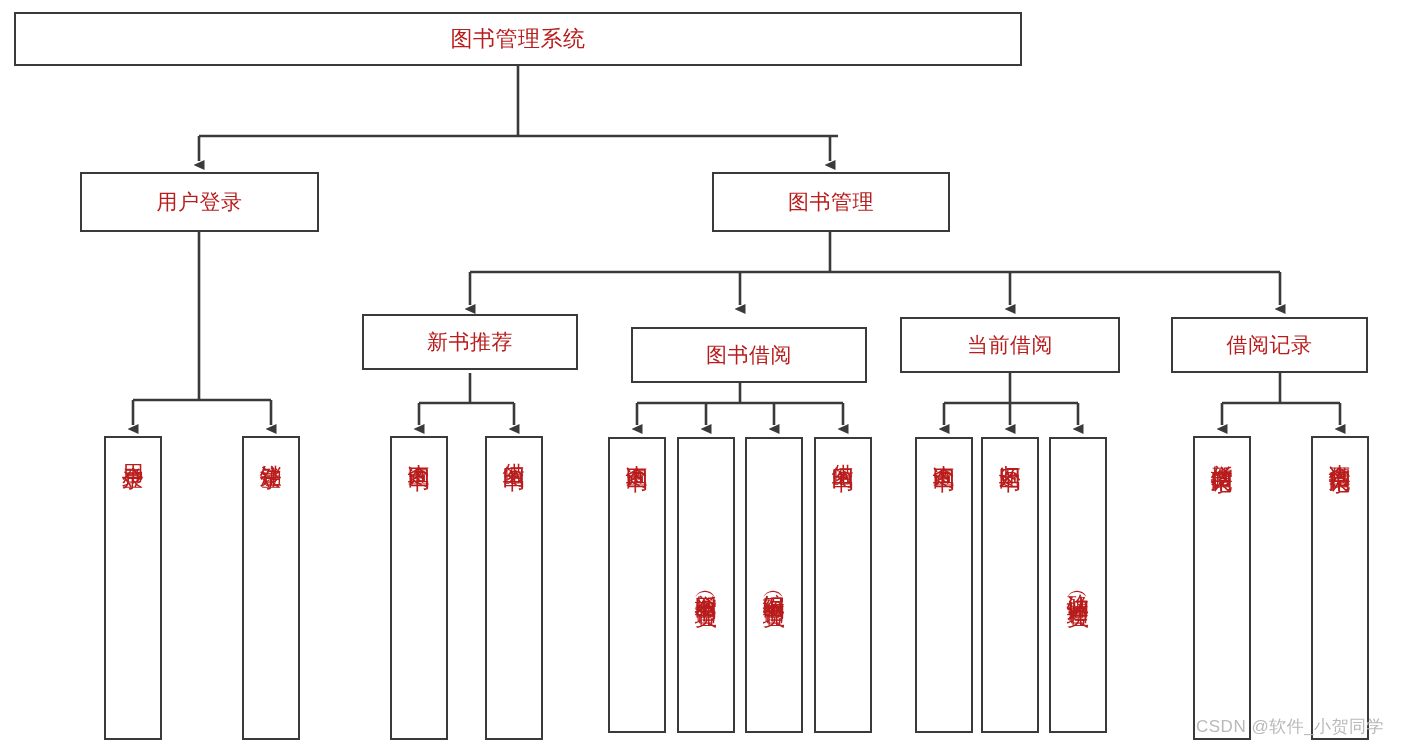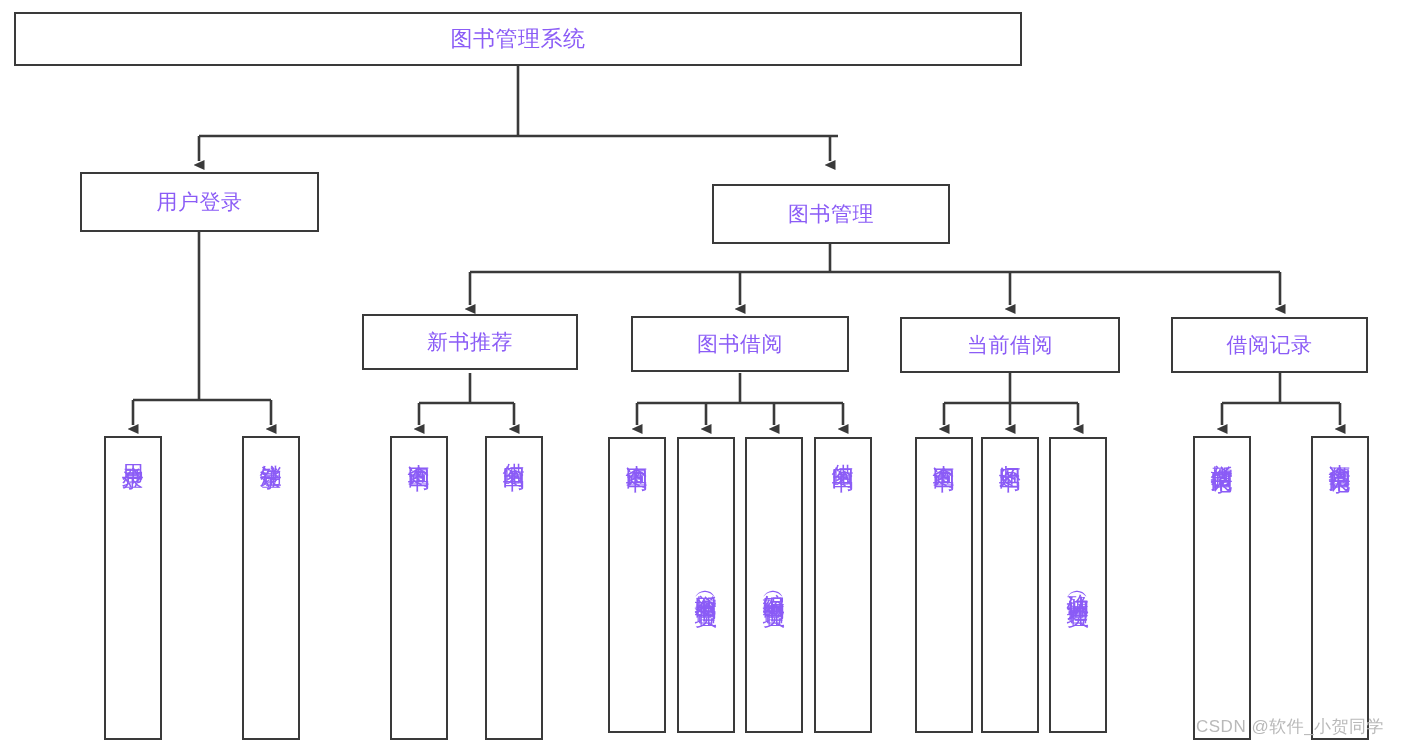--- a/index.html
+++ b/index.html
@@ -27,21 +27,21 @@
     pointer-events: none;
   }
   .node {
     position: absolute;
     box-sizing: border-box;
     background: #ffffff;
     border: 2px solid #3a3a3a;
     display: flex;
     align-items: center;
     justify-content: center;
-    color: #8b5cf6;
+    color: #b91c1c;
   }
   .node .label {
     text-align: center;
     line-height: 1.18;
     letter-spacing: 0.5px;
     white-space: pre-line;
   }
   
   .node.horiz .label {
     font-size: 21px;
@@ -132,29 +132,29 @@
   </svg>
 
   <div class="node horiz root" style="left:14px; top:12px; width:1008px; height:54px;">
     <span class="label">图书管理系统</span>
   </div>
 
   <div class="node horiz" style="left:80px; top:172px; width:239px; height:60px;">
     <span class="label">用户登录</span>
   </div>
 
-  <div class="node horiz" style="left:712px; top:184px; width:238px; height:60px;">
+  <div class="node horiz" style="left:712px; top:172px; width:238px; height:60px;">
     <span class="label">图书管理</span>
   </div>
 
   <div class="node horiz" style="left:362px; top:314px; width:216px; height:56px;">
     <span class="label">新书推荐</span>
   </div>
 
-  <div class="node horiz" style="left:631px; top:316px; width:218px; height:56px;">
+  <div class="node horiz" style="left:631px; top:327px; width:236px; height:56px;">
     <span class="label">图书借阅</span>
   </div>
 
   <div class="node horiz" style="left:900px; top:317px; width:220px; height:56px;">
     <span class="label">当前借阅</span>
   </div>
 
   <div class="node horiz" style="left:1171px; top:317px; width:197px; height:56px;">
     <span class="label">借阅记录</span>
   </div>

